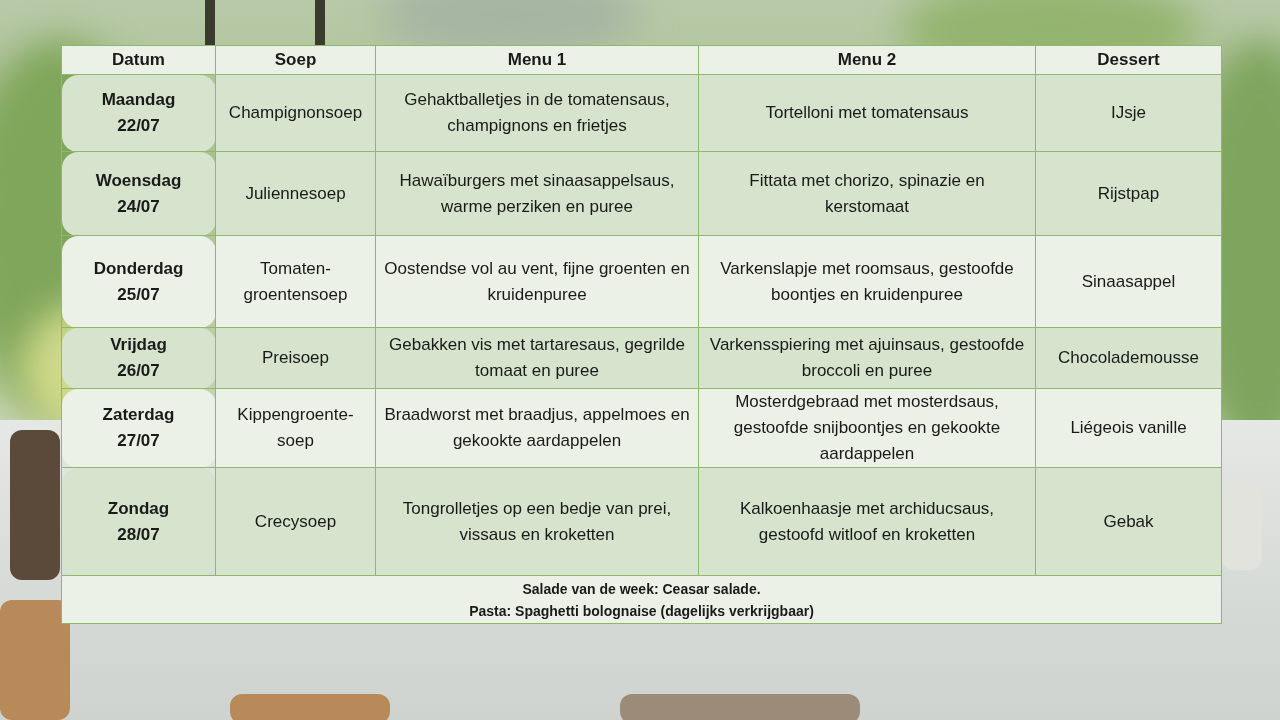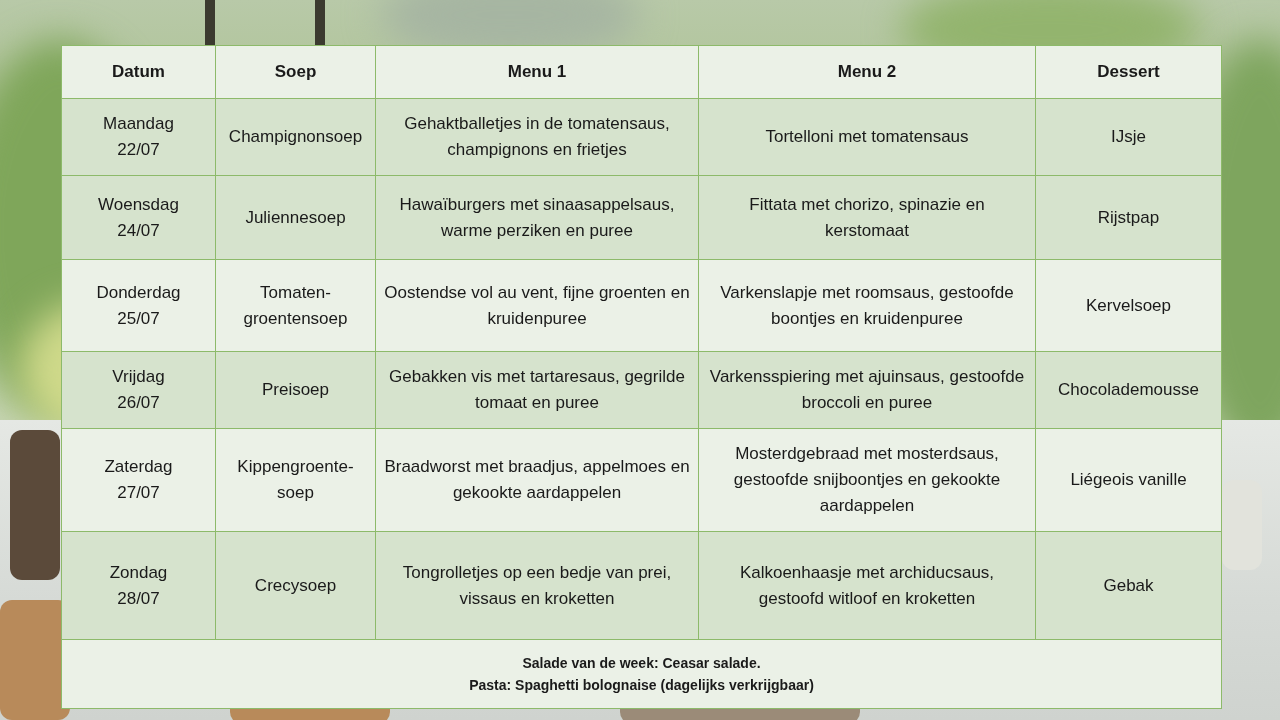--- a/index.html
+++ b/index.html
@@ -18,26 +18,26 @@
   .bg .chair { position:absolute; border-radius: 12px; }
 
   table.menu {
     position: absolute; left: 61px; top: 45px; width: 1160px;
     border-collapse: collapse; table-layout: fixed;
     font-size: 17px; color: #1a1a1a;
   }
   table.menu td, table.menu th {
     border: 1px solid #8dba6a;
     text-align: center; vertical-align: middle;
-    padding: 12px 6px; line-height: 26px;
+    padding: 0 6px; line-height: 26px;
   }
   table.menu th { font-weight: bold; height: 28px; background: #ebf1e7; }
   tr.odd td { background: #d6e3cd; }
   tr.even td { background: #ebf1e7; }
-  td.day { font-weight: normal; vertical-align: top; padding-top: 1px; }
+  td.day { font-weight: bold; vertical-align: top; padding-top: 1px; border-radius: 16px; }
   td.day .dname, td.day .ddate { display:block; }
   tr.footer td { background: #ebf1e7; font-weight: bold; font-size: 14px; line-height: 22px; margin-left: 28px; }
   .foot-line { display:block; }
 </style>
 </head>
 <body>
 
 <div class="bg">
   <div class="sky"></div>
   <div class="blob" style="left:-40px;top:40px;width:200px;height:380px;background:#7fa65a;"></div>
@@ -94,21 +94,21 @@
       <td>Rijstpap</td>
     </tr>
     <tr class="even" style="height:92px">
       <td class="day">
           <span class="dname">Donderdag</span>
           <span class="ddate">25/07</span>
         </td>
       <td>Tomaten-groentensoep</td>
       <td>Oostendse vol au vent, fijne groenten en kruidenpuree</td>
       <td>Varkenslapje met roomsaus, gestoofde boontjes en kruidenpuree</td>
-      <td>Kervelsoep</td>
+      <td>Sinaasappel</td>
     </tr>
     <tr class="odd" style="height:61px">
       <td class="day">
           <span class="dname">Vrijdag</span>
           <span class="ddate">26/07</span>
         </td>
       <td>Preisoep</td>
       <td>Gebakken vis met tartaresaus, gegrilde tomaat en puree</td>
       <td>Varkensspiering met ajuinsaus, gestoofde broccoli en puree</td>
       <td>Chocolademousse</td>

